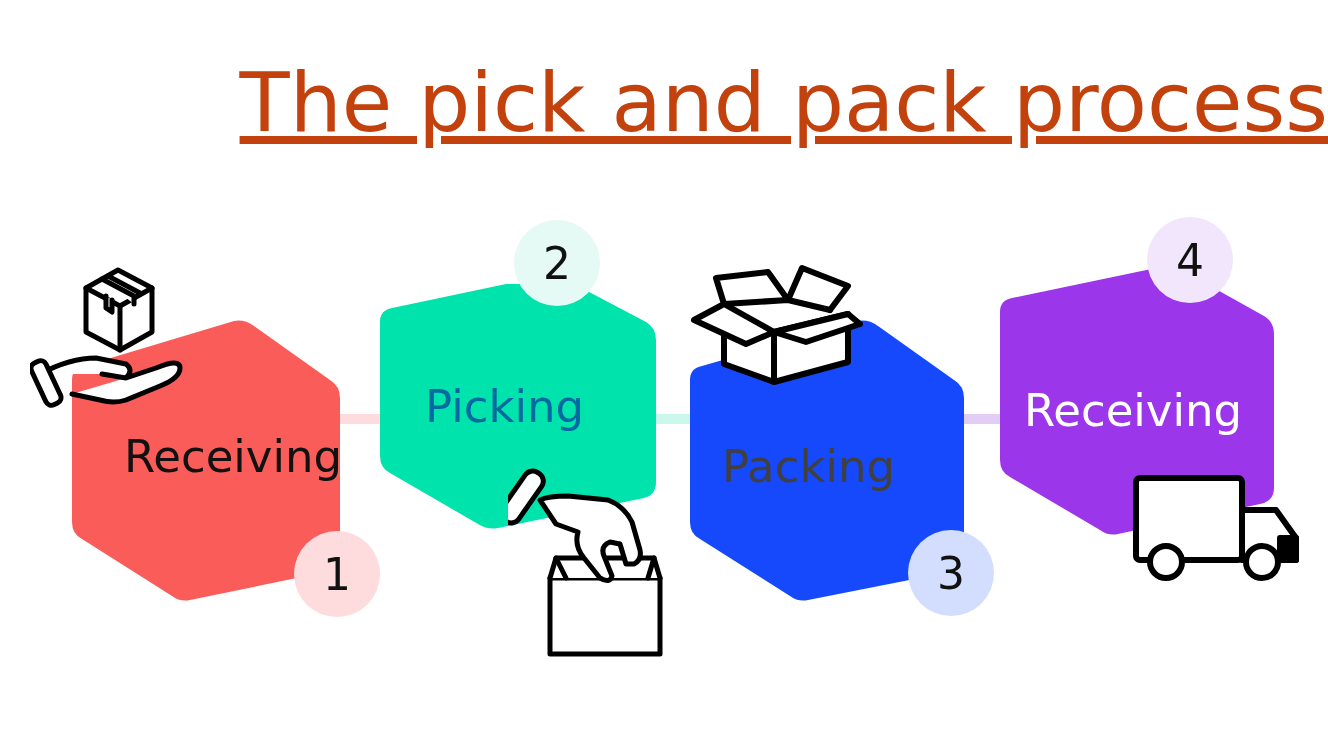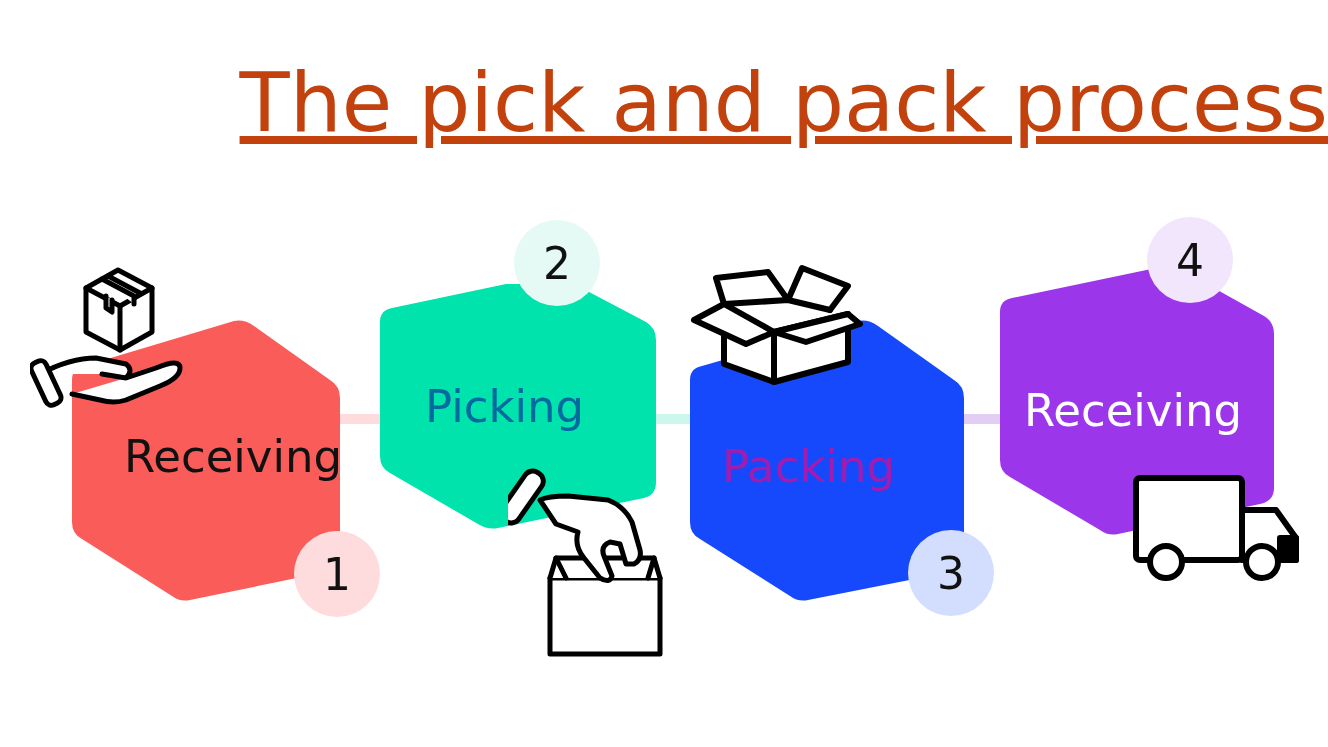--- a/index.html
+++ b/index.html
@@ -60,21 +60,21 @@
     <path d="M32 40 Q 40 36 60 36 L 100 40 Q 116 46 124 62 L 132 90 Q 134 100 126 104 L 118 104 L 112 84 L 102 82 Q 92 86 96 96 L 104 116 Q 102 124 92 118 L 76 98 Q 66 86 70 72 L 48 64 Z"></path>
     <rect x="4" y="8" width="20" height="58" rx="9" transform="rotate(35 14 37)"></rect>
   </svg>
 </div>
 
 <div class="hex" style="left:686px; top:316px;">
   <svg width="282" height="288" viewBox="0 0 282 288">
     <path d="M16 50 Q 4 52 4 64 L 4 206 Q 4 218 14 223 L 104 280 Q 112 286 122 284 L 264 256 Q 278 253 278 240 L 278 82 Q 278 70 268 64 L 192 10 Q 182 3 172 5 Z" fill="#1649fb"></path>
   </svg>
 </div>
-<div class="label" style="left:722px; top:444px; color:#a21caf;">Packing</div>
+<div class="label" style="left:722px; top:444px; color:#404040;">Packing</div>
 <div class="badge" style="left:908px; top:530px; background:#d3ddfd;">3</div>
 <div class="icon" style="left:688px; top:264px;">
   <svg width="176" height="128" viewBox="0 0 176 128" fill="#fff" stroke="#000" stroke-width="6" stroke-linejoin="round" stroke-linecap="round">
     <path d="M36 50 L36 100 L86 118 L160 98 L160 50 L86 68 Z"></path>
     <path d="M86 68 L86 118"></path>
     <path d="M6 56 L36 40 L86 68 L58 80 Z"></path>
     <path d="M86 68 L160 50 L172 60 L118 78 Z"></path>
     <path d="M36 40 L28 14 L80 8 L100 36"></path>
     <path d="M100 36 L114 4 L160 22 L142 46"></path>
     <path d="M36 40 L100 36 L142 46"></path>

